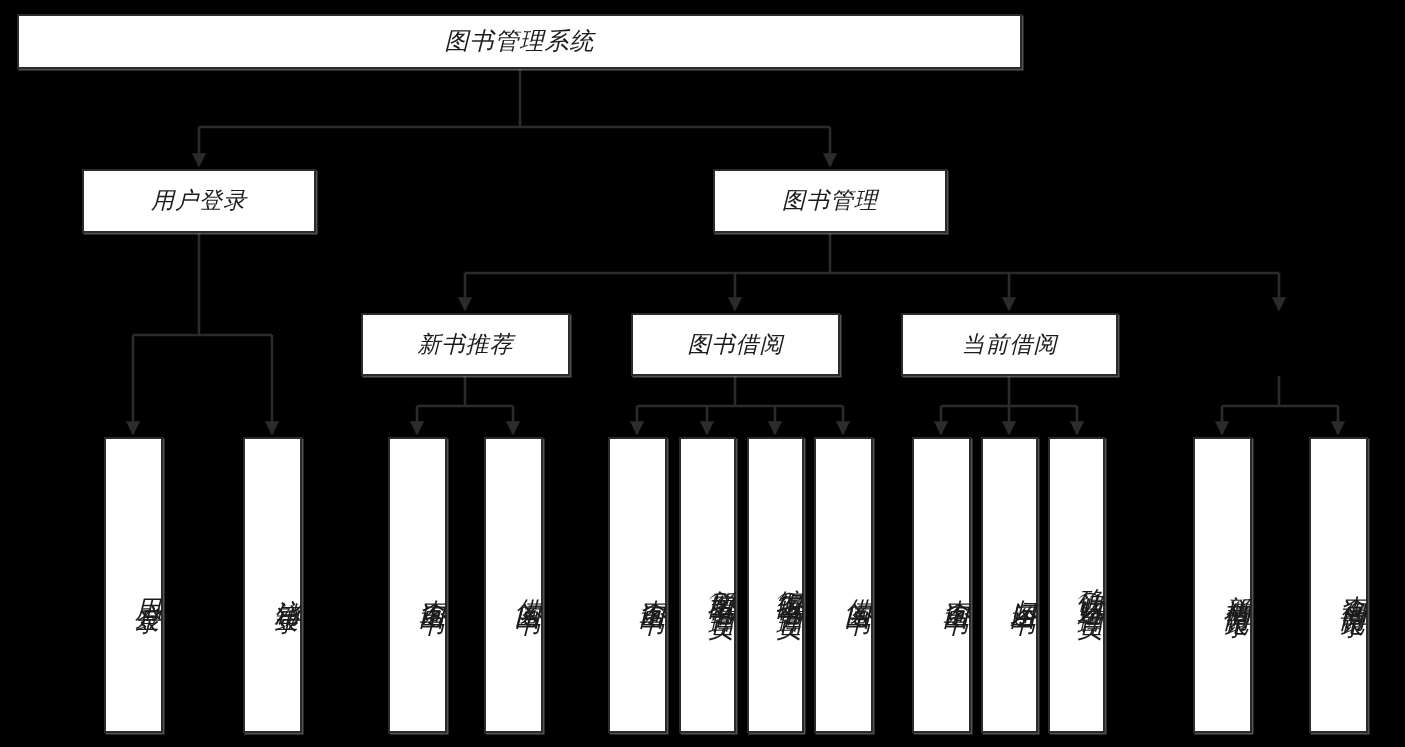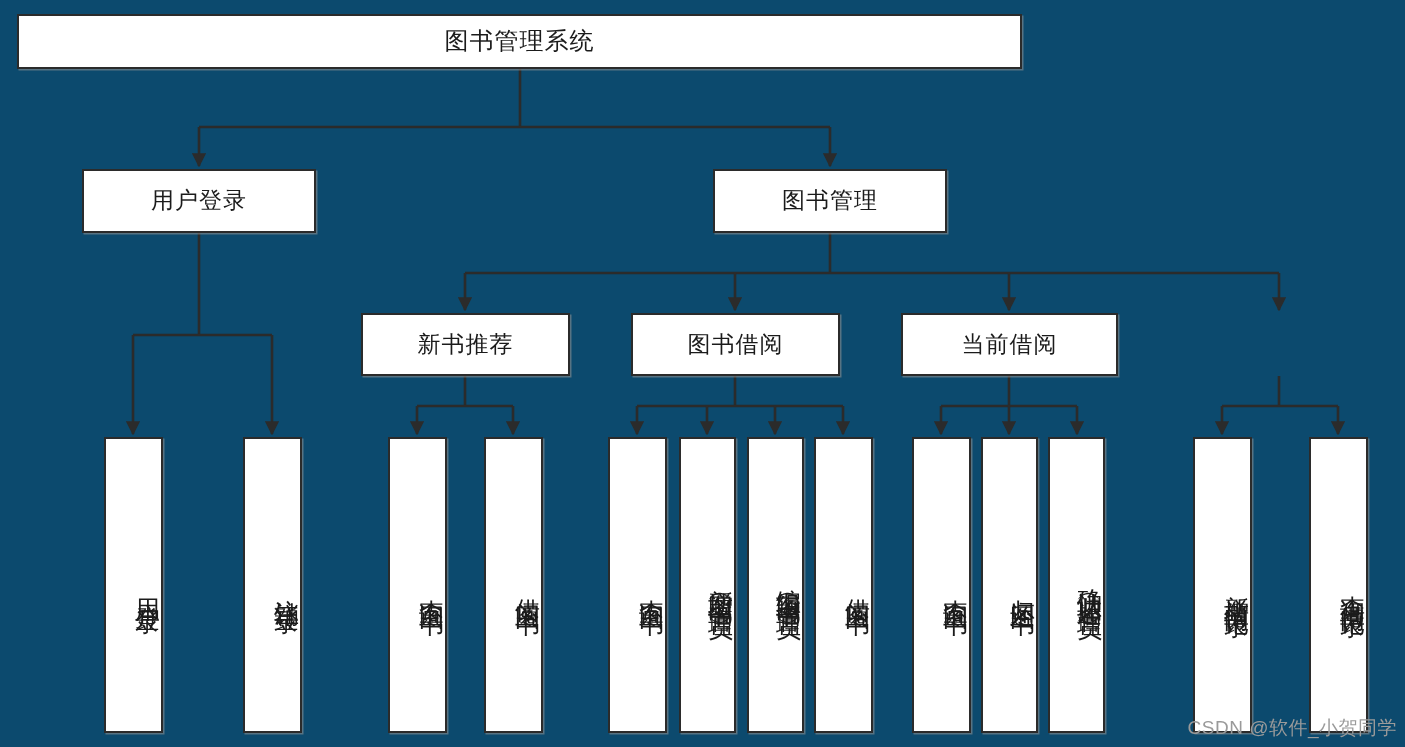--- a/index.html
+++ b/index.html
@@ -5,22 +5,23 @@
 <style>
   html,body{margin:0;padding:0;background:#ffffff;}
   body{
     font-family:"Liberation Sans","DejaVu Sans",sans-serif;
     color:#1b1b1b;
   }
   #canvas{
     position:relative;
     width:1405px;
     height:747px;
-    background:#0c4a6e;
+    background:#000000;
     overflow:hidden;
+    font-style:italic;
   }
   svg#edges{
     position:absolute;
     left:0; top:0;
     width:1405px;
     height:747px;
     pointer-events:none;
   }
   .node{
     position:absolute;
@@ -184,15 +185,14 @@
     <span>确认归还（管理员）</span>
   </div>
 
   <div class="node vertical" style="left:1193px; top:437px; width:59px; height:296px;">
     <span>新增借阅记录</span>
   </div>
   <div class="node vertical" style="left:1309px; top:437px; width:59px; height:296px;">
     <span>查询借阅记录</span>
   </div>
 
-  <div id="watermark">CSDN @软件_小贺同学</div>
 
 </div>
 
 </body></html>

